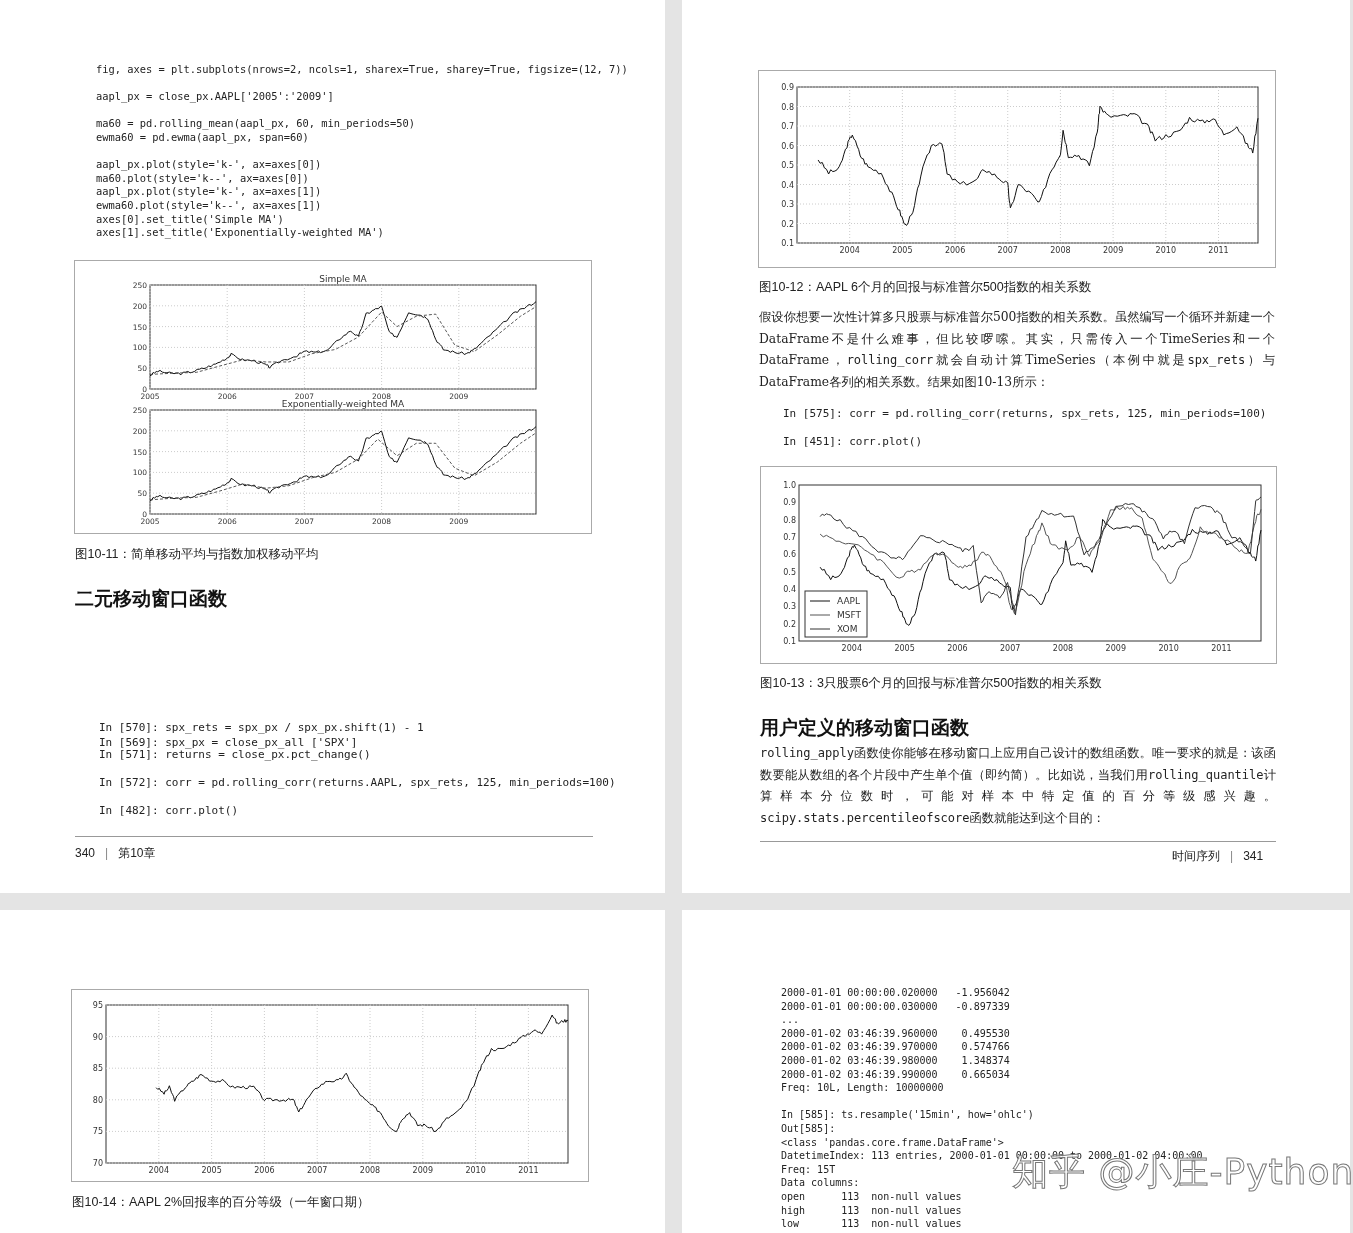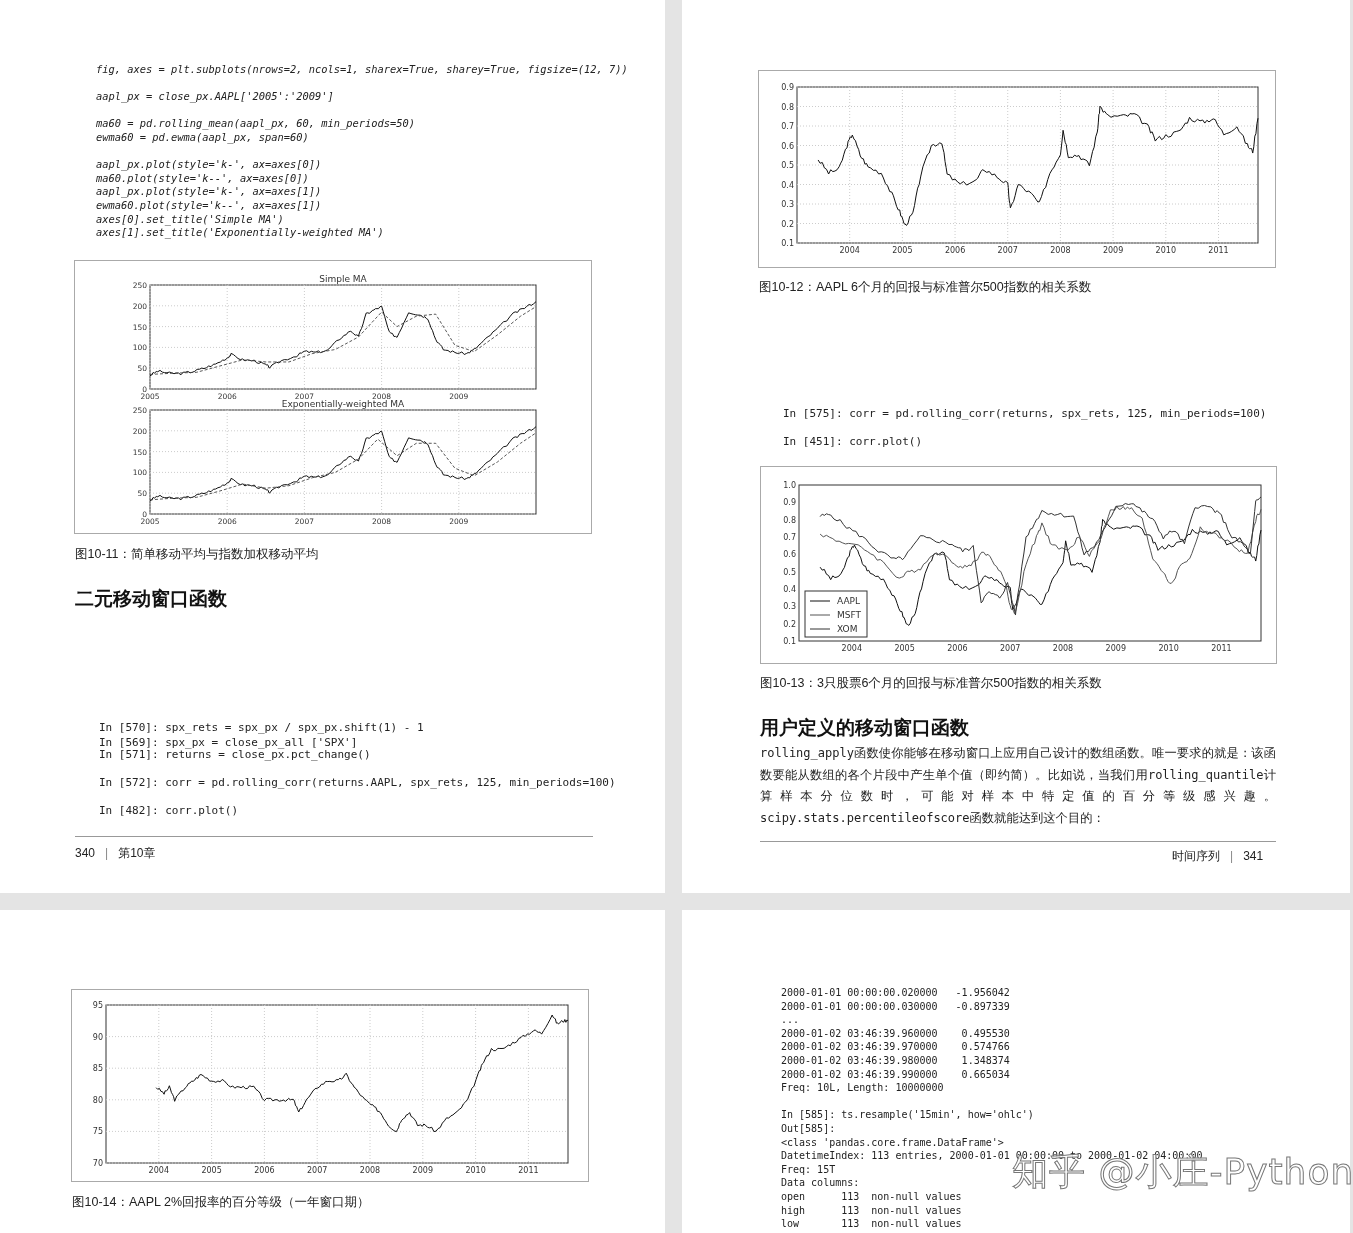--- a/index.html
+++ b/index.html
@@ -20,21 +20,21 @@
   .folio{position:absolute;font-family:"Liberation Sans",sans-serif;font-size:12px;color:#222;white-space:pre;}
   .figbox{position:absolute;border:1px solid #aaa;background:#fff;}
   svg text{font-family:"DejaVu Sans",sans-serif;fill:#333;}
   .wm{position:absolute;left:1012px;top:1148px;font-family:"DejaVu Sans",sans-serif;font-size:36px;color:rgba(255,255,255,0.85);
       -webkit-text-stroke:1px #777;letter-spacing:1px;white-space:nowrap;}
 </style>
 </head>
 <body>
 
 <div class="page" id="p1">
-  <div class="code" style="left:96px;top:63px;font-style:italic;" id="code1">fig, axes = plt.subplots(nrows=2, ncols=1, sharex=True, sharey=True, figsize=(12, 7))
+  <div class="code" style="left:96px;top:63px;" id="code1">fig, axes = plt.subplots(nrows=2, ncols=1, sharex=True, sharey=True, figsize=(12, 7))
 
 aapl_px = close_px.AAPL['2005':'2009']
 
 ma60 = pd.rolling_mean(aapl_px, 60, min_periods=50)
 ewma60 = pd.ewma(aapl_px, span=60)
 
 aapl_px.plot(style='k-', ax=axes[0])
 ma60.plot(style='k--', ax=axes[0])
 aapl_px.plot(style='k-', ax=axes[1])
 ewma60.plot(style='k--', ax=axes[1])
@@ -148,20 +148,21 @@
         <text x="354.1142857142857" y="182" text-anchor="middle" font-size="8">2009</text>
         <line x1="406.8" x2="406.8" y1="16" y2="172" stroke="#ccc" stroke-dasharray="1,2"></line>
         <text x="406.8" y="182" text-anchor="middle" font-size="8">2010</text>
         <line x1="459.48571428571427" x2="459.48571428571427" y1="16" y2="172" stroke="#ccc" stroke-dasharray="1,2"></line>
         <text x="459.48571428571427" y="182" text-anchor="middle" font-size="8">2011</text>
         <polyline points="59.07428571429051,88.97420267489713 61.18171428571716,92.25888856738683 63.289142857143815,91.49737461419754 65.39657142857047,96.9060960005144 67.50399999999712,98.29871013374485 69.61142857142377,103.0027633101852 71.71885714285042,98.76635738168724 73.82628571427708,100.57981642232511 75.93371428571572,100.06235339506173 78.04114285714238,98.76373681841564 80.14857142856903,95.70595743312757 81.72914285713902,92.14989486882715 83.30971428570902,89.21198431069958 84.890285714291,83.20588316615226 86.47085714286098,78.20913773148149 88.05142857143096,76.8548498585391 89.1051428571443,70.21334362139918 90.15885714285761,68.68883198302468 91.21257142857095,65.70608346193416 92.26628571428427,66.7870887988683 93.3199999999976,64.0927276234568 94.90057142856759,67.96943512088477 96.4811428571376,69.7258686985597 98.06171428571955,75.06457465277775 99.64228571428956,78.49365483539094 101.22285714285954,84.99343332047324 102.80342857142954,87.48312307098765 104.38399999999952,87.83749260545267 105.96457142856951,93.20353266460907 107.54514285713951,92.49212287808642 109.12571428570949,95.91969843106996 111.75999999999281,97.00491673096708 114.39428571427612,99.37032407407408 117.02857142857142,99.1490223122428 119.66285714285475,102.94633551954733 122.29714285713807,102.38147665895062 124.40457142856472,106.9992142489712 126.51199999999137,112.7015390303498 128.61942857143003,114.89933063271604 130.72685714285666,120.55902424125514 132.83428571428334,121.1192772633745 134.4148571428533,124.75263599537038 135.9954285714233,129.99720228909467 137.57600000000525,135.33330021862142 139.15657142857526,138.88014274691358 140.73714285714527,138.93749839248972 141.79085714285856,145.12235789609053 142.8445714285719,145.50060088734568 143.89828571428524,148.66366255144032 144.95199999999858,152.5502002957819 146.0057142857119,153.11276041666667 147.58628571428187,154.4144447659465 149.16685714285188,151.88057741769546 150.74742857143383,145.25537133487654 152.32800000000384,144.21359503600823 153.90857142857382,141.27723926183128 155.4891428571438,134.5221836419753 157.06971428571381,124.9998633616255 158.6502857142838,117.1489358281893 160.23085714285378,113.42194733796296 161.8114285714238,105.07699974279836 163.9188571428504,95.79441711676957 166.02628571427707,89.86841242283953 168.13371428571574,83.97375417952674 170.24114285714236,82.00743312757203 172.34857142856902,74.50532889660494 174.4559999999957,73.5038766718107 176.56342857142235,75.12173386059672 178.67085714286097,73.68644675925925 180.77828571428765,71.83111721965021 182.88571428571427,72.91106931584363 183.9394285714276,77.58051601080247 184.99314285714092,81.60422582304527 186.04685714285426,90.50418949331275 187.1005714285676,96.44128665123458 188.15428571428092,103.13195248199588 190.78857142856424,103.83484439300412 193.42285714284756,108.93250868055554 196.05714285714285,108.05804719650206 198.69142857142617,111.06678401491769 201.3257142857095,112.82793209876544 204.48685714284946,110.53625996656379 207.64800000000142,114.06875835905349 210.8091428571414,112.3363069058642 213.97028571429337,110.68034079218107 217.13142857143336,108.66451742541153 218.71200000000337,107.18138310185185 220.29257142857332,103.92403967335392 221.87314285714334,100.62281121399178 223.45371428571332,98.6469106867284 225.03428571428333,99.54610661008232 227.66857142856665,101.36738972479425 230.30285714284994,100.49663966049384 232.93714285714523,103.90029160236625 235.57142857142856,103.01700295781895 238.2057142857119,106.79932002314814 240.31314285713856,108.13034465020577 242.42057142856518,110.36540091306586 244.52800000000386,111.62370177469134 246.63542857143048,110.20501575360082 248.74285714285713,111.63133359053498 249.2697142857138,116.44853491512346 249.79657142857047,124.86305491255143 250.32342857142714,129.93855099022633 250.8502857142838,132.50256944444445 251.37714285714046,136.81321212705762 252.95771428571047,132.8358031121399 254.53828571428042,130.45455536265433 256.11885714286245,124.71923739711933 257.6994285714324,117.90183995627572 259.28000000000236,113.53824266975309 261.9142857142857,114.23988072273661 264.54857142856906,117.42541152263374 267.18285714286435,120.67238136574075 269.81714285714764,120.11389210390948 272.45142857143094,122.355267811214 274.03200000000095,123.89072145061729 275.61257142857096,126.27002154063788 277.19314285714097,128.51515882201647 278.773714285711,130.91201292438274 280.35428571428093,130.6770190329218 282.46171428570756,125.68383455504116 284.56914285713424,118.45000578703704 286.67657142857286,116.4836345807613 288.78399999999954,108.51504501028805 290.8914285714262,102.41345003858025 292.99885714285284,98.81861818415638 295.10628571427947,96.03754018775722 297.21371428571814,91.10609567901236 299.3211428571448,87.74071984310699 301.4285714285714,83.88007008744854 301.95542857142806,79.57169270833332 302.4822857142847,74.97868955761314 303.0091428571414,70.20638470936213 303.53599999999807,64.9989911265432 304.06285714285474,59.281277327674886 305.1165714285681,65.07523405349792 306.1702857142814,71.29174093364198 307.2240000000067,73.52223315329218 308.27771428572004,81.08036811985595 309.3314285714334,86.66869212962962 311.43885714286006,86.225307034465 313.5462857142866,86.5505369084362 315.6537142857133,84.13859471450617 317.76114285714,85.41424897119342 319.8685714285666,84.52449041923867 321.9759999999933,88.5801986882716 324.08342857142,87.97280896347736 326.19085714285853,88.76597865226337 328.2982857142852,90.16225405092592 330.4057142857119,94.79473701131688 331.98628571428185,87.68875160751027 333.56685714285186,80.41851080246913 335.14742857143386,76.15878311471194 336.7280000000039,65.80655928497943 338.3085714285738,61.02271894290122 338.83542857143044,57.33369727366254 339.3622857142871,51.11815168467078 339.8891428571438,43.20362847222222 340.41600000000045,42.72322948816873 340.9428571428571,35.157278806584344 342.52342857142713,37.0199893904321 344.10399999999714,41.21612975823044 345.6845714285791,40.26769065072014 347.2651428571491,42.58555169753086 348.8457142857191,43.76114808384776 352.006857142859,46.283137217078206 355.16799999999904,44.80406539351851 358.329142857151,45.20703446502057 361.490285714291,44.34736850565845 364.6514285714309,43.59428047839506 366.7588571428576,44.10753890174897 368.8662857142843,45.29913451646091 370.9737142857229,42.5799469521605 373.0811428571496,42.916411394032934 375.18857142857627,42.6221852494856 377.8228571428595,43.62981481481481 380.45714285714286,45.84240194187244 383.09142857143814,52.615270704732524 385.7257142857215,52.317634066358025 388.3600000000048,52.99926054526752 389.94057142857474,55.697140882201666 391.52114285714475,61.93215470679014 393.10171428571476,60.7957372042181 394.6822857142848,64.851545781893 396.2628571428547,70.05212673611109 398.3702857142814,67.39558191872428 400.4777142857081,65.3722354038066 402.58514285714665,68.601300154321 404.69257142857333,67.257544688786 406.8,63.61295974794237 409.4342857142833,66.07842496141974 412.06857142856666,65.37037551440329 414.7028571428619,61.0524688143004 417.33714285714524,60.4522511574074 419.9714285714286,59.70282439557613 422.0788571428552,58.58451260288065 424.1862857142819,55.541528742283944 426.2937142857205,52.12364133230453 428.40114285714714,52.22784111368314 430.5085714285738,46.39000771604938 433.1428571428571,49.96157632458848 435.77714285714046,50.87120434670781 438.4114285714358,48.32143807870371 441.04571428571904,49.82037937242801 443.6800000000024,48.97335230195473 445.787428571429,52.08956983024693 447.8948571428557,49.27880047582305 450.0022857142944,50.93803497942389 452.109714285721,49.228152970679005 454.2171428571476,47.86558963477367 456.3245714285743,48.68900237911522 458.4320000000009,53.500937500000006 460.5394285714276,56.809496849279824 462.6468571428543,58.72000450102881 464.7542857142809,63.85167341820987 467.38857142856426,62.57427211934156 470.02285714284756,61.8397913451646 472.65714285714284,60.309110725308656 475.2914285714262,58.44866544495885 477.9257142857095,55.82211291152265 480.03314285713617,60.34199942129629 482.14057142856285,62.68142682613171 484.2480000000014,64.57071920010289 486.3554285714281,72.25408950617283 488.4628571428548,72.65630626286008 489.51657142856806,76.69436021090534 490.5702857142814,77.63413097993828 491.6240000000067,77.56705375514403 492.67771428572,77.68178594393005 493.73142857143336,82.05587384259259 494.7851428571467,75.77241930298356 495.83885714286004,65.11174639917695 496.8925714285733,62.81806809413581 497.94628571428666,52.566152906378605 499,47.20000000000002" fill="none" stroke="#111" stroke-width="1" stroke-dasharray="none"></polyline>
       </svg>
   </div>
   <div class="cap" style="left:77px;top:279px;">图10-12：AAPL 6个月的回报与标准普尔500指数的相关系数</div>
 
+  <div class="para" style="left:77px;top:307px;width:516px;"><span>假设你想要一次性计算多只股票与标准普尔500指数的相关系数。虽然编写一个循环并新建一个DataFrame不是什么难事，但比较啰嗦。其实，只需传入一个TimeSeries和一个DataFrame，</span><span class="mono">rolling_corr</span><span>就会自动计算TimeSeries（本例中就是</span><span class="mono">spx_rets</span><span>）与DataFrame各列的相关系数。结果如图10-13所示：</span></div>
 
   <div class="incode" style="left:101px;top:407px;">In [575]: corr = pd.rolling_corr(returns, spx_rets, 125, min_periods=100)</div>
   <div class="incode" style="left:101px;top:435px;">In [451]: corr.plot()</div>
 
   <div class="figbox" style="left:78px;top:466px;width:515px;height:196px;">
     <svg id="fig13" width="515" height="196">
         <rect x="38" y="18" width="462" height="156" fill="#fff" stroke="#333" stroke-width="1"></rect>
         <text x="35" y="177" text-anchor="end" font-size="8">0.1</text>
         <text x="35" y="159.66666666666666" text-anchor="end" font-size="8">0.2</text>
         <text x="35" y="142.33333333333334" text-anchor="end" font-size="8">0.3</text>

